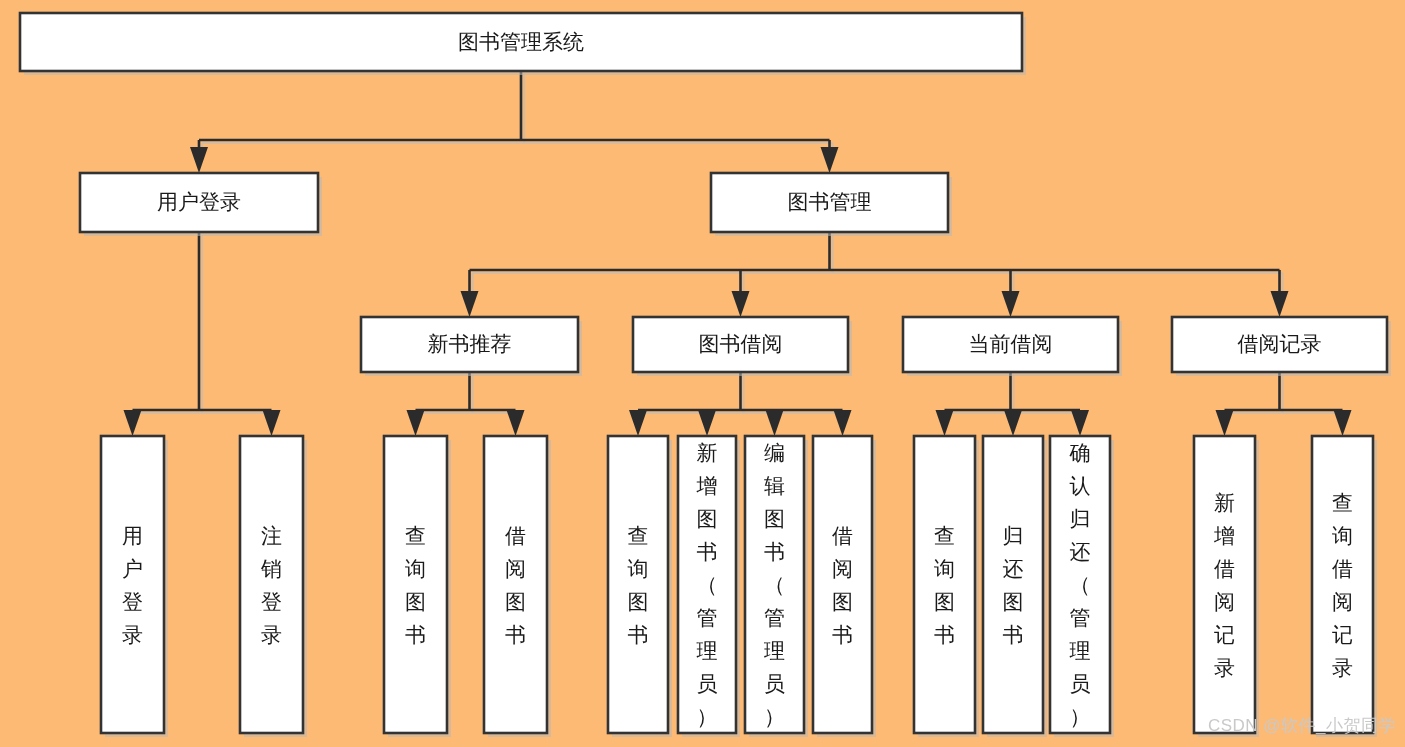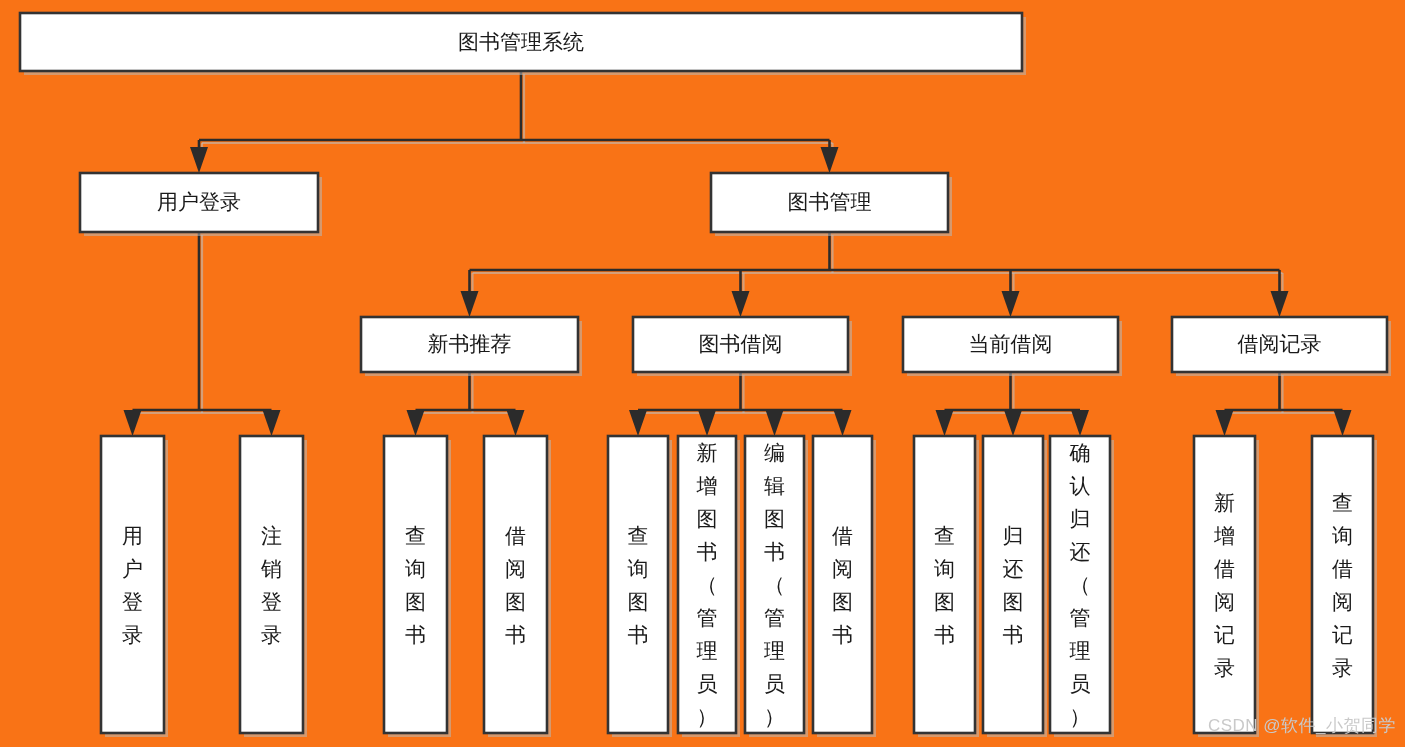--- a/index.html
+++ b/index.html
@@ -10,21 +10,21 @@
   body {
     width: 1405px;
     height: 747px;
     overflow: hidden;
     font-family: "Liberation Sans", "DejaVu Sans", sans-serif;
   }
   #diagram-root {
     position: relative;
     width: 1405px;
     height: 747px;
-    background: #f97316;
+    background: #fdba74;
   }
   svg.diagram-canvas {
     position: absolute;
     left: 0;
     top: 0;
     width: 1405px;
     height: 747px;
     display: block;
   }
   .node-box {

